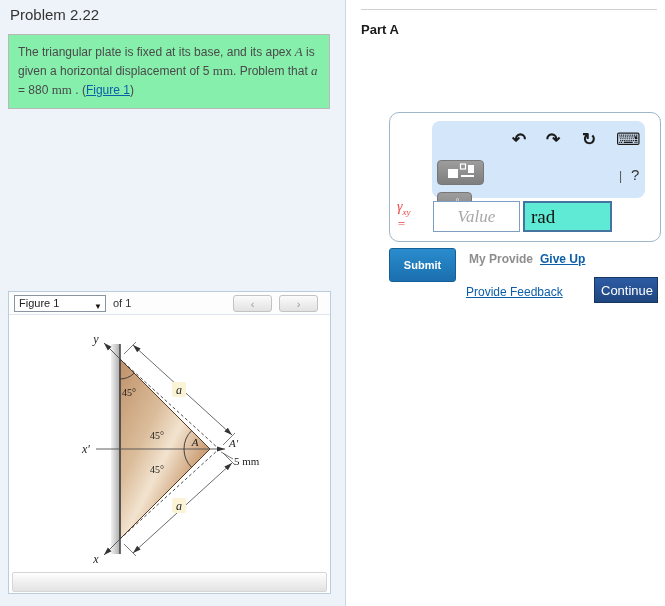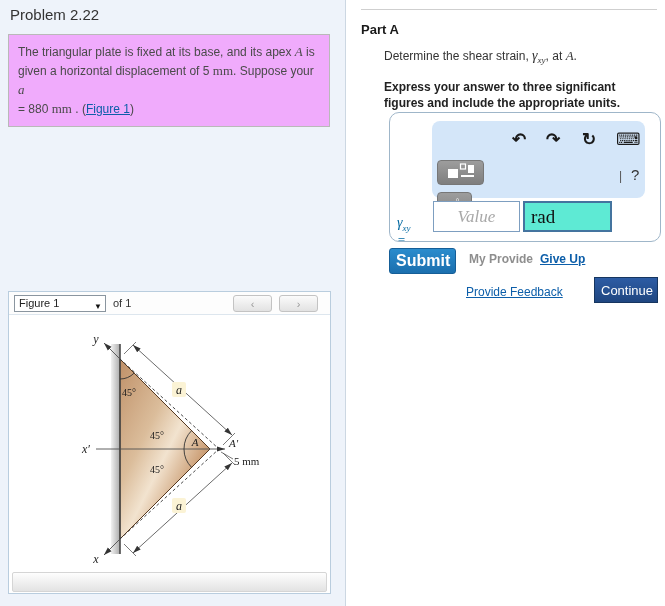--- a/index.html
+++ b/index.html
@@ -3,21 +3,21 @@
 <meta charset="utf-8">
 <style>
   html,body{margin:0;padding:0;background:#fff;}
   .page{position:relative;width:665px;height:606px;overflow:hidden;
         font-family:"Liberation Sans",sans-serif;background:#fff;}
   
   .left-col{position:absolute;left:0;top:0;width:346px;height:606px;
             background:#eef3fa;border-right:1px solid #ccd7e2;box-sizing:border-box;}
   .page-title{position:absolute;left:10px;top:6px;font-size:15px;color:#333;}
   .problem-box{position:absolute;left:8px;top:34px;width:322px;box-sizing:border-box;
-               background:#f0abfc;border:1px solid #b9b9b9;padding:8px 9px;
+               background:#86efac;border:1px solid #b9b9b9;padding:8px 9px;
                font-size:12px;color:#4a4a4a;line-height:1.45;}
   .mi{font-family:"Liberation Serif",serif;font-style:italic;font-size:13px;}
   .mr{font-family:"Liberation Serif",serif;font-size:13px;}
   a.link{color:#0c5ea9;text-decoration:underline;cursor:pointer;}
   
   .figure-panel{position:absolute;left:8px;top:291px;width:323px;height:303px;
                 background:#fff;border:1px solid #b9cdde;box-sizing:border-box;}
   .figure-header{position:relative;height:22px;border-bottom:1px solid #dde6ee;background:#fdfdfd;}
   .figure-select{position:absolute;left:5px;top:3px;width:92px;height:17px;box-sizing:border-box;
                  border:1px solid #8a959f;background:#fff;font-size:11px;color:#222;
@@ -43,32 +43,32 @@
   .toolbar{position:absolute;left:42px;top:8px;width:213px;height:77px;background:#d4e6f9;border-radius:8px;}
   .tool-btn{border:1px solid #777;border-radius:4px;background:linear-gradient(#9d9d9d,#7e7e7e);
             padding:0;cursor:pointer;margin-top:29px;}
   .tool-btn.palette{position:absolute;left:5px;top:10px;width:47px;height:25px;}
   .tool-btn.units{position:absolute;left:5px;top:42px;width:35px;height:27px;
                   color:#fff;font-size:12px;font-family:"Liberation Serif",serif;}
   .tool-glyph{position:absolute;top:10px;font-size:17px;font-weight:bold;color:#1a1a1a;cursor:pointer;line-height:1;}
   .tg-undo{left:80px;} .tg-redo{left:114px;} .tg-reset{left:150px;} .tg-kbd{left:184px;font-weight:normal;}
   .sep{position:absolute;left:187px;top:48px;color:#555;font-size:12px;}
   .help{position:absolute;left:199px;top:45px;color:#333;font-size:15px;cursor:pointer;}
-  .ans-label{position:absolute;left:7px;top:102px;font-family:"Liberation Serif",serif;
-             font-style:italic;font-size:13px;color:#0369a1;line-height:1.15;}
+  .ans-label{position:absolute;left:7px;top:86px;font-family:"Liberation Serif",serif;
+             font-style:italic;font-size:13px;color:#ef4444;line-height:1.15;}
   .value-input{position:absolute;left:43px;top:88px;width:87px;height:31px;box-sizing:border-box;
                border:1px solid #7d9ec0;text-align:center;font-family:"Liberation Serif",serif;
                font-style:italic;font-size:17px;color:#0f172a;background:#fff;}
   .value-input::placeholder{color:#a8a8a8;font-style:italic;}
   .units-input{position:absolute;left:133px;top:88px;width:89px;height:31px;box-sizing:border-box;
                border:2px solid #44749f;font-family:Liberation Serif, serif;font-size:19px;
                padding:0 0 0 6px;color:#111;background:#5eead4;}
-  .submit-btn{position:absolute;left:389px;top:248px;width:67px;height:26px;
+  .submit-btn{position:absolute;left:389px;top:248px;width:67px;height:34px;
               background:linear-gradient(#2a8ccd,#1b6fae);border:1px solid #155e97;border-radius:3px;
-              color:#fff;font-weight:bold;font-size:16px;cursor:pointer;}
+              color:#fff;font-weight:bold;font-size:11px;cursor:pointer;}
   .my-answers{position:absolute;left:469px;top:252px;font-size:12px;font-weight:bold;color:#8e8e8e;}
   .give-up{position:absolute;left:540px;top:252px;font-size:12px;font-weight:bold;
            color:#0c5ea9;text-decoration:underline;}
   .feedback-link{position:absolute;left:466px;top:285px;font-size:12px;
                  color:#0c5ea9;text-decoration:underline;}
   .continue-btn{position:absolute;left:594px;top:277px;width:64px;height:26px;
                 background:linear-gradient(#2d5ca4,#1f4680);border:1px solid #16355f;border-radius:0;
                 color:#fff;font-size:13px;cursor:pointer;}
   
   .dtext{font-family:"Liberation Serif",serif;fill:#1d1d1d;}
@@ -77,21 +77,21 @@
 </head>
 <body>
 
 <div class="page">
 
   <div class="left-col">
     <div class="page-title">Problem 2.22</div>
 
     <div class="problem-box">
       <span>The triangular plate is fixed at its base, and its apex </span><span class="mi">A</span><span> is</span><br>
-      <span>given a horizontal displacement of 5 </span><span class="mr">mm</span><span>. Suppose your </span><span class="mi">a</span><br>
+      <span>given a horizontal displacement of 5 </span><span class="mr">mm</span><span>. Problem that </span><span class="mi">a</span><br>
       <span> = 880 </span><span class="mr">mm</span><span> . (</span><a class="link" href="#">Figure 1</a><span>)</span>
     </div>
 
     <div class="figure-panel">
       <div class="figure-header">
         <div class="figure-select">
           <span>Figure 1</span>
           <span class="dd">▼</span>
         </div>
         <span class="of-label">of 1</span>
@@ -160,28 +160,21 @@
         </svg>
       </div>
 
       <div class="figure-footer"></div>
     </div>
   </div>
 
   <div class="part-rule"></div>
   <div class="part-title">Part A</div>
 
-  <div class="question">
-    <span>Determine the shear strain, </span><span class="g">γ</span><sub>xy</sub><span>, at </span><span class="mi">A</span><span>.</span>
-  </div>
-
-  <div class="express">
-    <span>Express your answer to three significant</span><br>
-    <span>figures and include the appropriate units.</span>
-  </div>
+
 
   <div class="answer-box">
     <div class="toolbar">
       <button class="tool-btn palette">
         <svg width="28" height="17" viewBox="0 0 28 17">
           <rect x="1" y="6" width="10" height="9" fill="#fff"></rect>
           <rect x="13.5" y="1" width="5" height="5" fill="none" stroke="#fff" stroke-width="1.2"></rect>
           <rect x="21" y="2" width="6" height="8" fill="#fff"></rect>
           <line x1="14" y1="13" x2="27" y2="13" stroke="#fff" stroke-width="2"></line>
         </svg>

